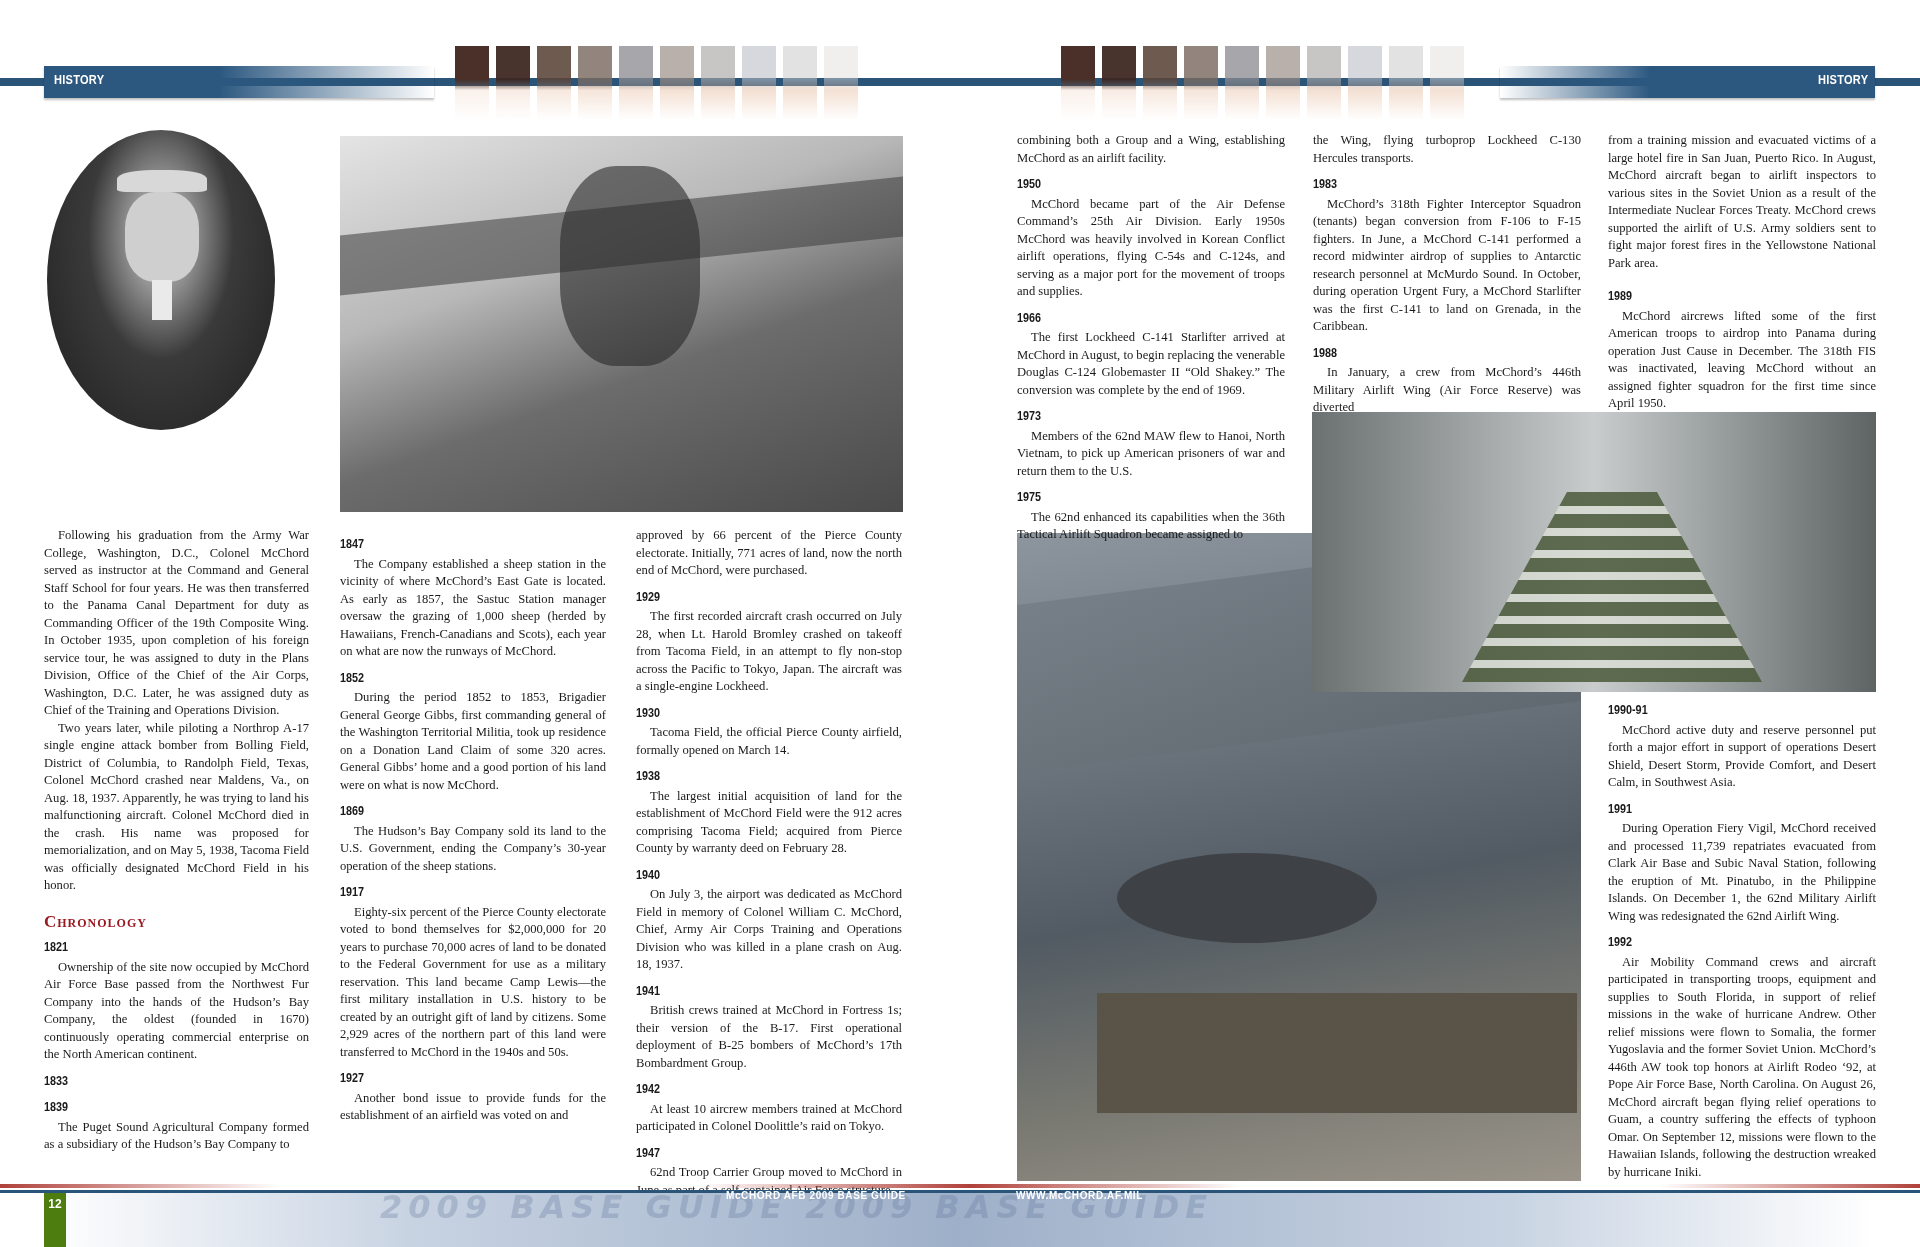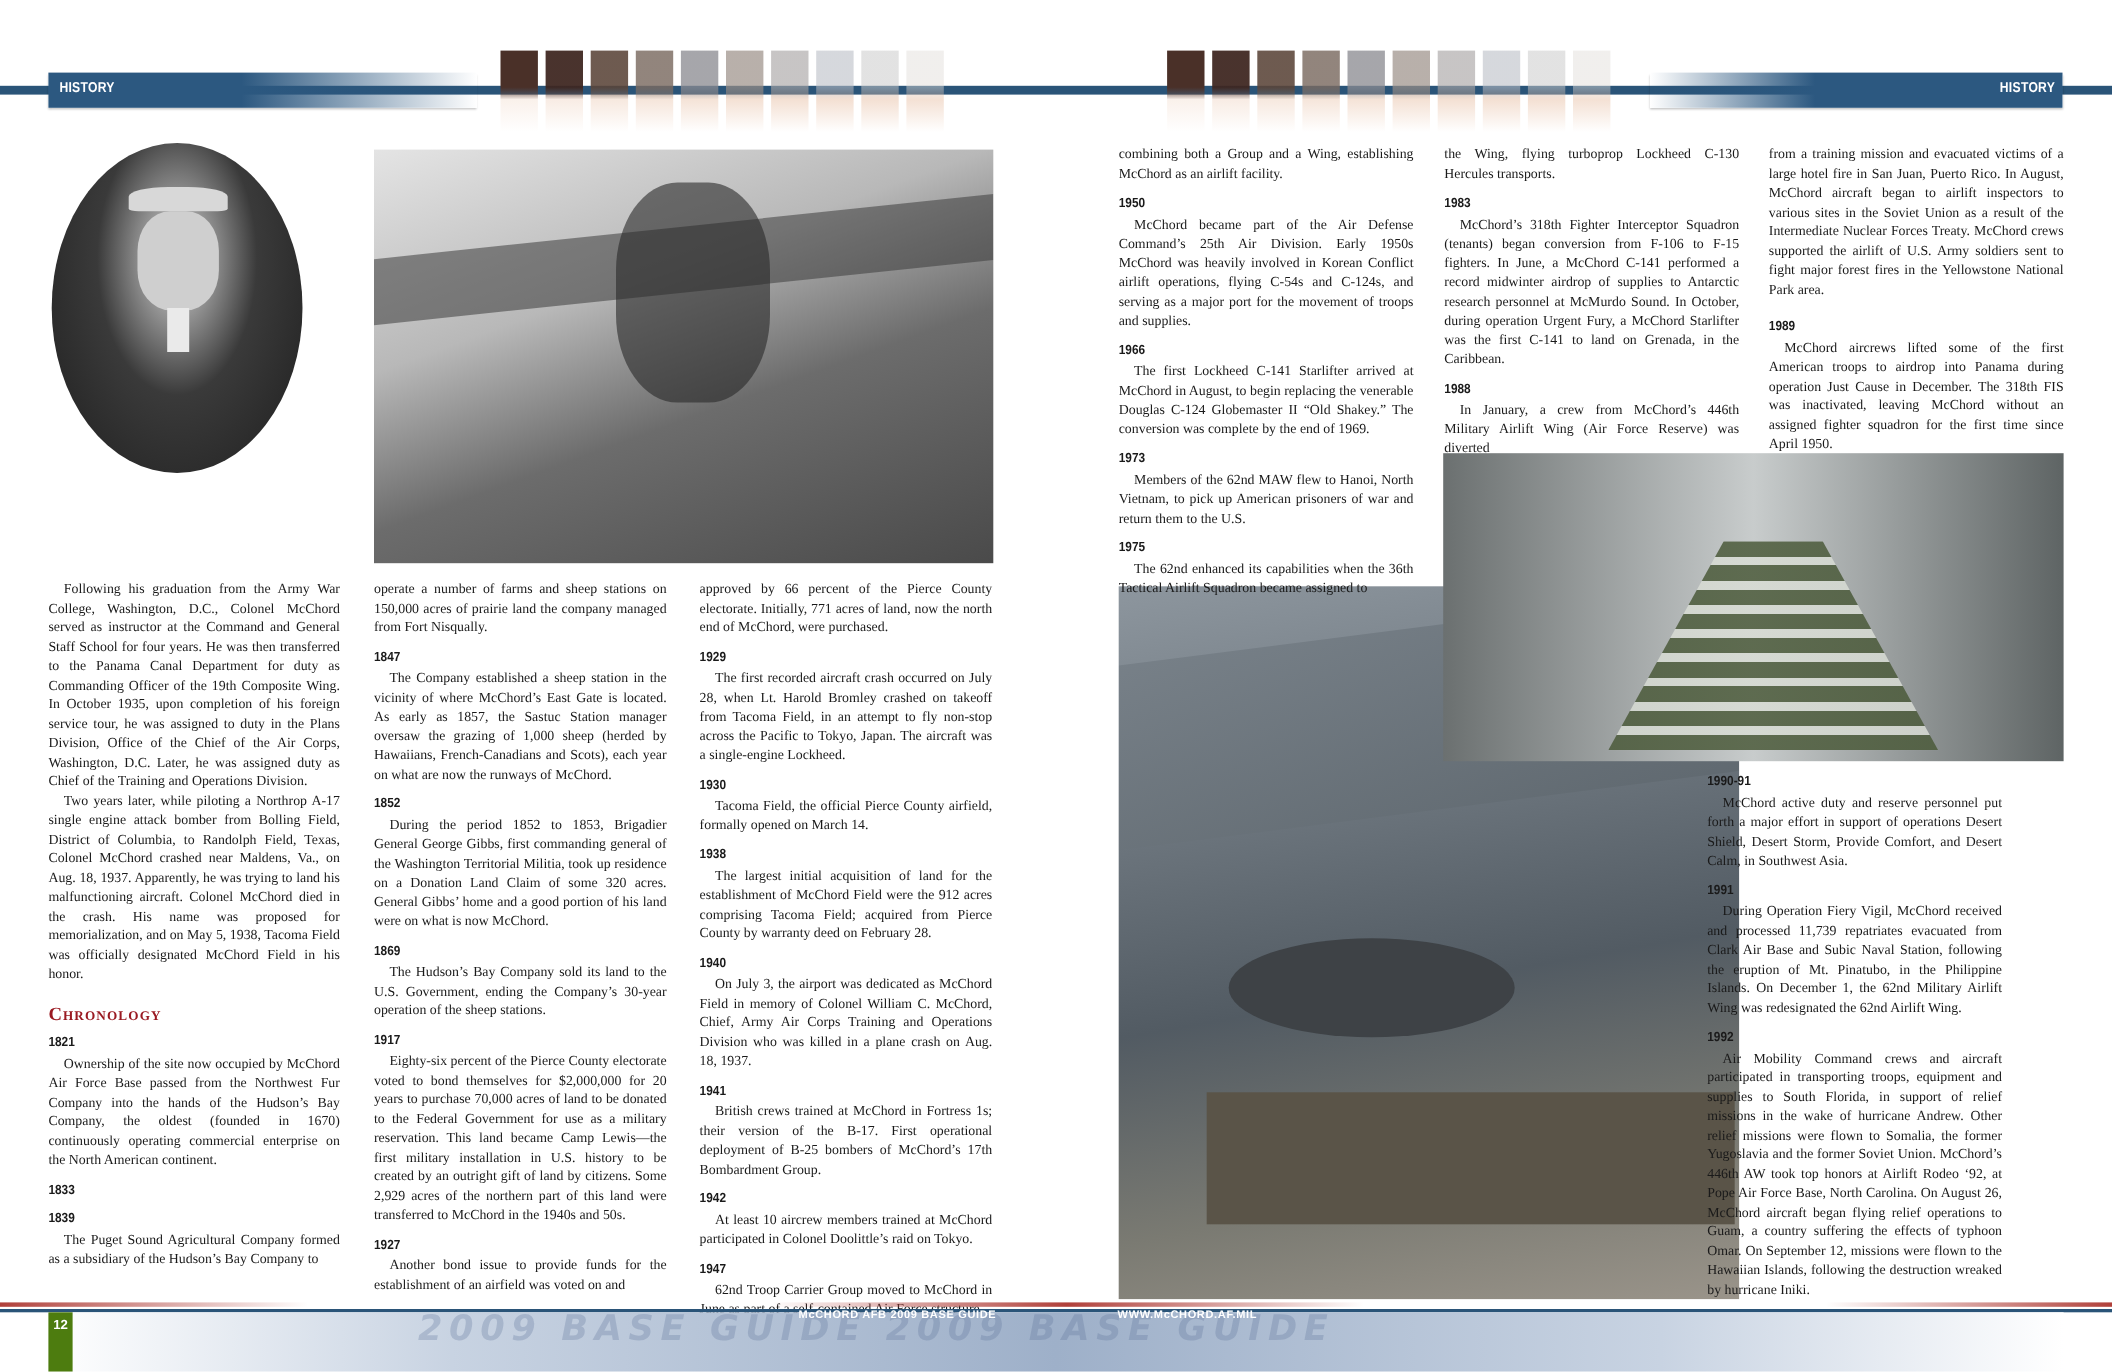--- a/index.html
+++ b/index.html
@@ -80,21 +80,20 @@
   <p>Two years later, while piloting a Northrop A-17 single engine attack bomber from Bolling Field, District of Columbia, to Randolph Field, Texas, Colonel McChord crashed near Maldens, Va., on Aug. 18, 1937. Apparently, he was trying to land his malfunctioning aircraft. Colonel McChord died in the crash. His name was proposed for memorialization, and on May 5, 1938, Tacoma Field was officially designated McChord Field in his honor.</p>
   <div class="chron">Chronology</div>
   <div class="year">1821</div>
   <p>Ownership of the site now occupied by McChord Air Force Base passed from the Northwest Fur Company into the hands of the Hudson’s Bay Company, the oldest (founded in 1670) continuously operating commercial enterprise on the North American continent.</p>
   <div class="year">1833</div>
   <div class="year">1839</div>
   <p>The Puget Sound Agricultural Company formed as a subsidiary of the Hudson’s Bay Company to</p>
 </div>
 
 <div class="col" style="left:340px; top:527px; width:266px;">
-  <p class="noindent">operate a number of farms and sheep stations on 150,000 acres of prairie land the company managed from Fort Nisqually.</p>
   <div class="year">1847</div>
   <p>The Company established a sheep station in the vicinity of where McChord’s East Gate is located. As early as 1857, the Sastuc Station manager oversaw the grazing of 1,000 sheep (herded by Hawaiians, French-Canadians and Scots), each year on what are now the runways of McChord.</p>
   <div class="year">1852</div>
   <p>During the period 1852 to 1853, Brigadier General George Gibbs, first commanding general of the Washington Territorial Militia, took up residence on a Donation Land Claim of some 320 acres. General Gibbs’ home and a good portion of his land were on what is now McChord.</p>
   <div class="year">1869</div>
   <p>The Hudson’s Bay Company sold its land to the U.S. Government, ending the Company’s 30-year operation of the sheep stations.</p>
   <div class="year">1917</div>
   <p>Eighty-six percent of the Pierce County electorate voted to bond themselves for $2,000,000 for 20 years to purchase 70,000 acres of land to be donated to the Federal Government for use as a military reservation. This land became Camp Lewis—the first military installation in U.S. history to be created by an outright gift of land by citizens. Some 2,929 acres of the northern part of this land were transferred to McChord in the 1940s and 50s.</p>
   <div class="year">1927</div>
   <p>Another bond issue to provide funds for the establishment of an airfield was voted on and</p>
@@ -146,21 +145,21 @@
   <div class="year">1988</div>
   <p>In January, a crew from McChord’s 446th Military Airlift Wing (Air Force Reserve) was diverted</p>
 </div>
 
 <div class="col" style="left:1608px; top:132px; width:268px;">
   <p class="noindent">from a training mission and evacuated victims of a large hotel fire in San Juan, Puerto Rico. In August, McChord aircraft began to airlift inspectors to various sites in the Soviet Union as a result of the Intermediate Nuclear Forces Treaty. McChord crews supported the airlift of U.S. Army soldiers sent to fight major forest fires in the Yellowstone National Park area.</p>
   <div class="year" style="margin-top:16px;">1989</div>
   <p>McChord aircrews lifted some of the first American troops to airdrop into Panama during operation Just Cause in December. The 318th FIS was inactivated, leaving McChord without an assigned fighter squadron for the first time since April 1950.</p>
 </div>
 
-<div class="col" style="left:1552px; top:702px; width:268px;">
+<div class="col" style="left:1608px; top:702px; width:268px;">
   <div class="year" style="margin-top:0;">1990-91</div>
   <p>McChord active duty and reserve personnel put forth a major effort in support of operations Desert Shield, Desert Storm, Provide Comfort, and Desert Calm, in Southwest Asia.</p>
   <div class="year">1991</div>
   <p>During Operation Fiery Vigil, McChord received and processed 11,739 repatriates evacuated from Clark Air Base and Subic Naval Station, following the eruption of Mt. Pinatubo, in the Philippine Islands. On December 1, the 62nd Military Airlift Wing was redesignated the 62nd Airlift Wing.</p>
   <div class="year">1992</div>
   <p>Air Mobility Command crews and aircraft participated in transporting troops, equipment and supplies to South Florida, in support of relief missions in the wake of hurricane Andrew. Other relief missions were flown to Somalia, the former Yugoslavia and the former Soviet Union. McChord’s 446th AW took top honors at Airlift Rodeo ‘92, at Pope Air Force Base, North Carolina. On August 26, McChord aircraft began flying relief operations to Guam, a country suffering the effects of typhoon Omar. On September 12, missions were flown to the Hawaiian Islands, following the destruction wreaked by hurricane Iniki.</p>
 </div>
 
 <div class="ftr-accent" style="left:0; width:280px; background:linear-gradient(90deg,#b0403a,rgba(176,64,58,0));"></div>
 <div class="ftr-accent" style="left:700px; width:540px; background:linear-gradient(90deg,rgba(176,64,58,0),#b0403a 50%,rgba(176,64,58,0));"></div>

